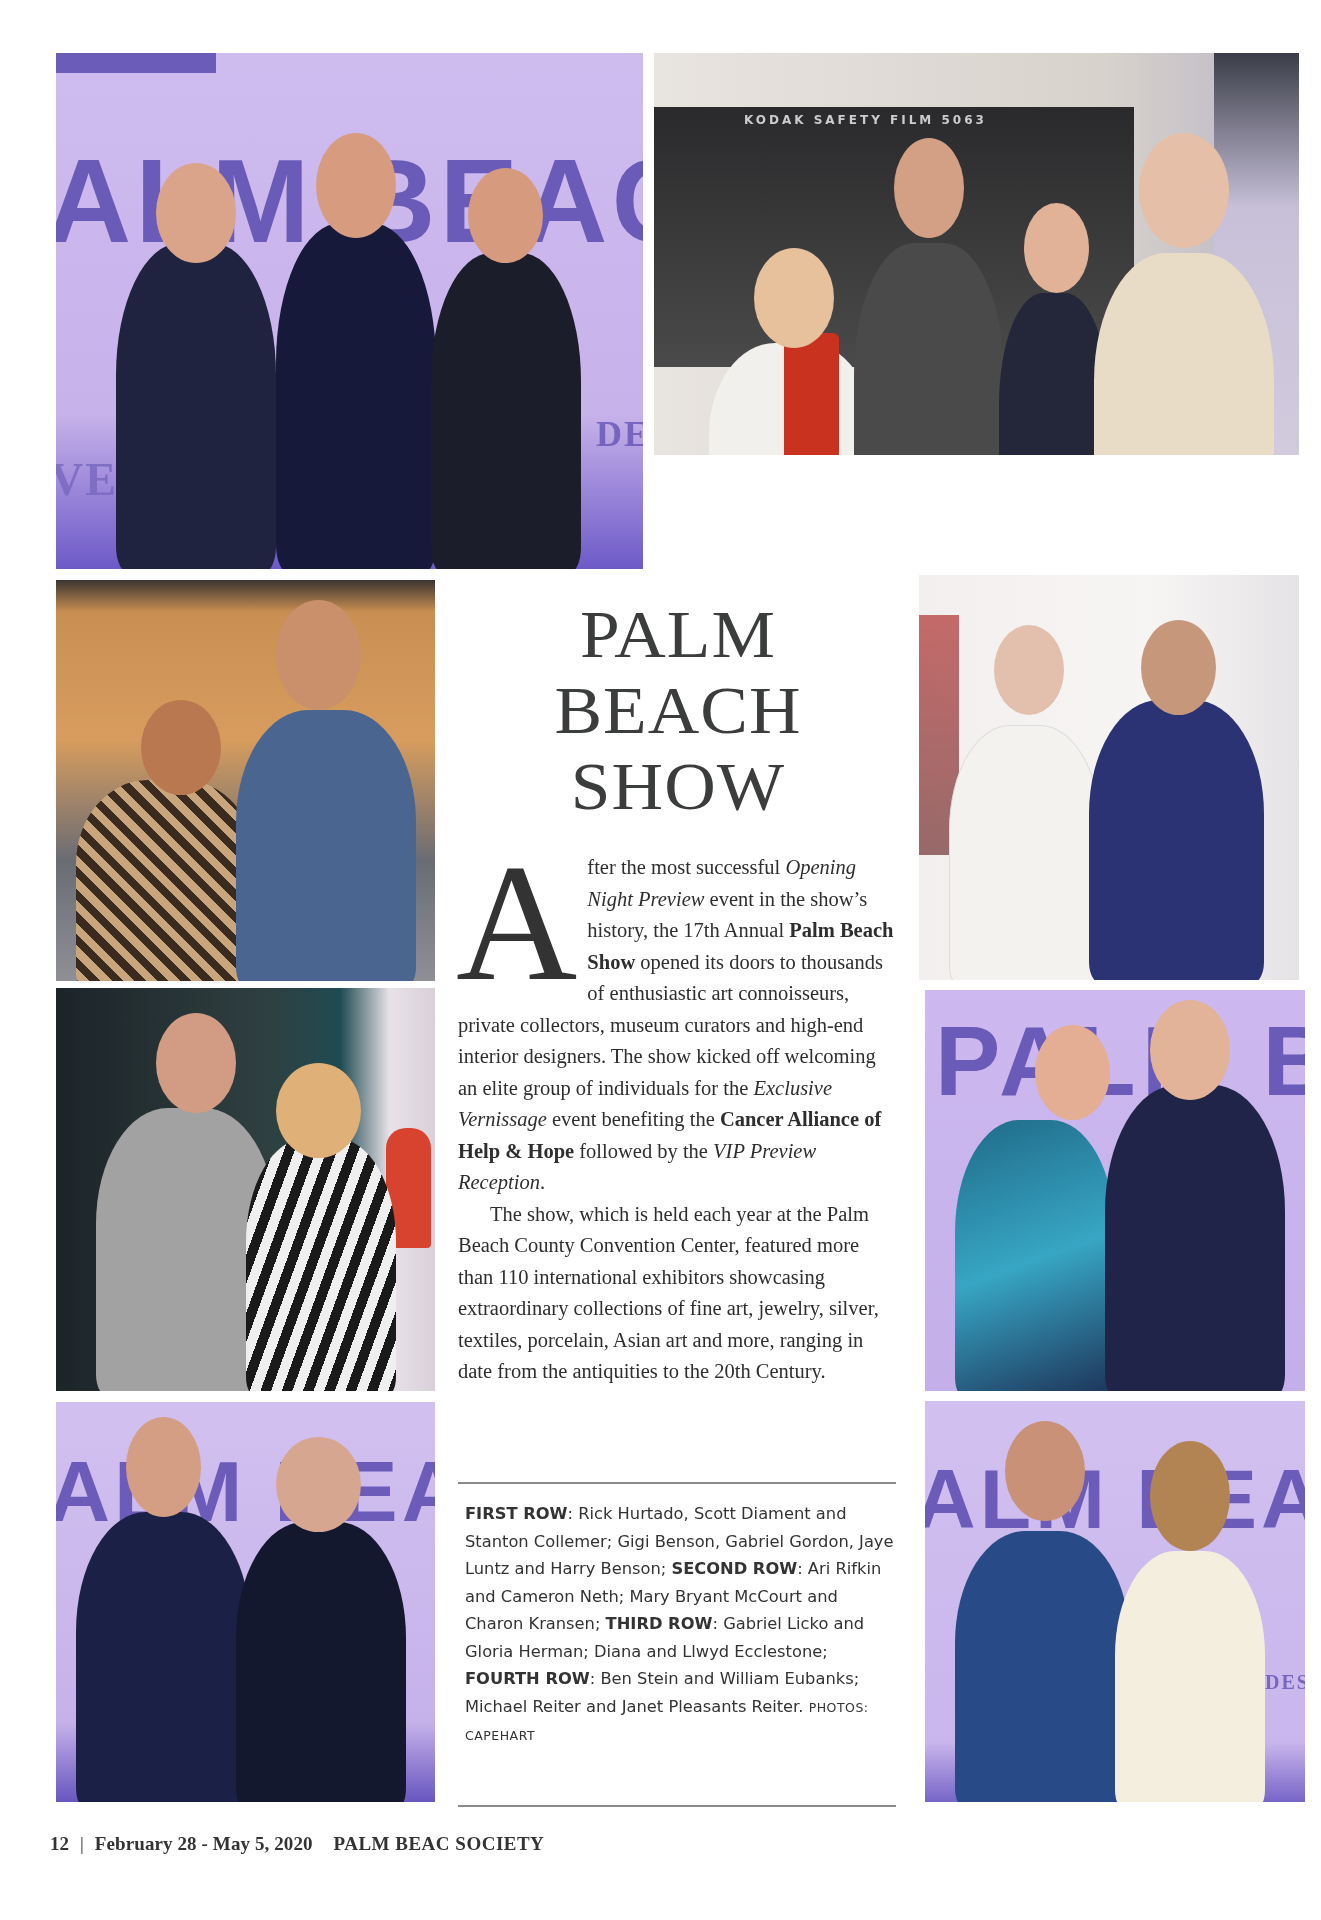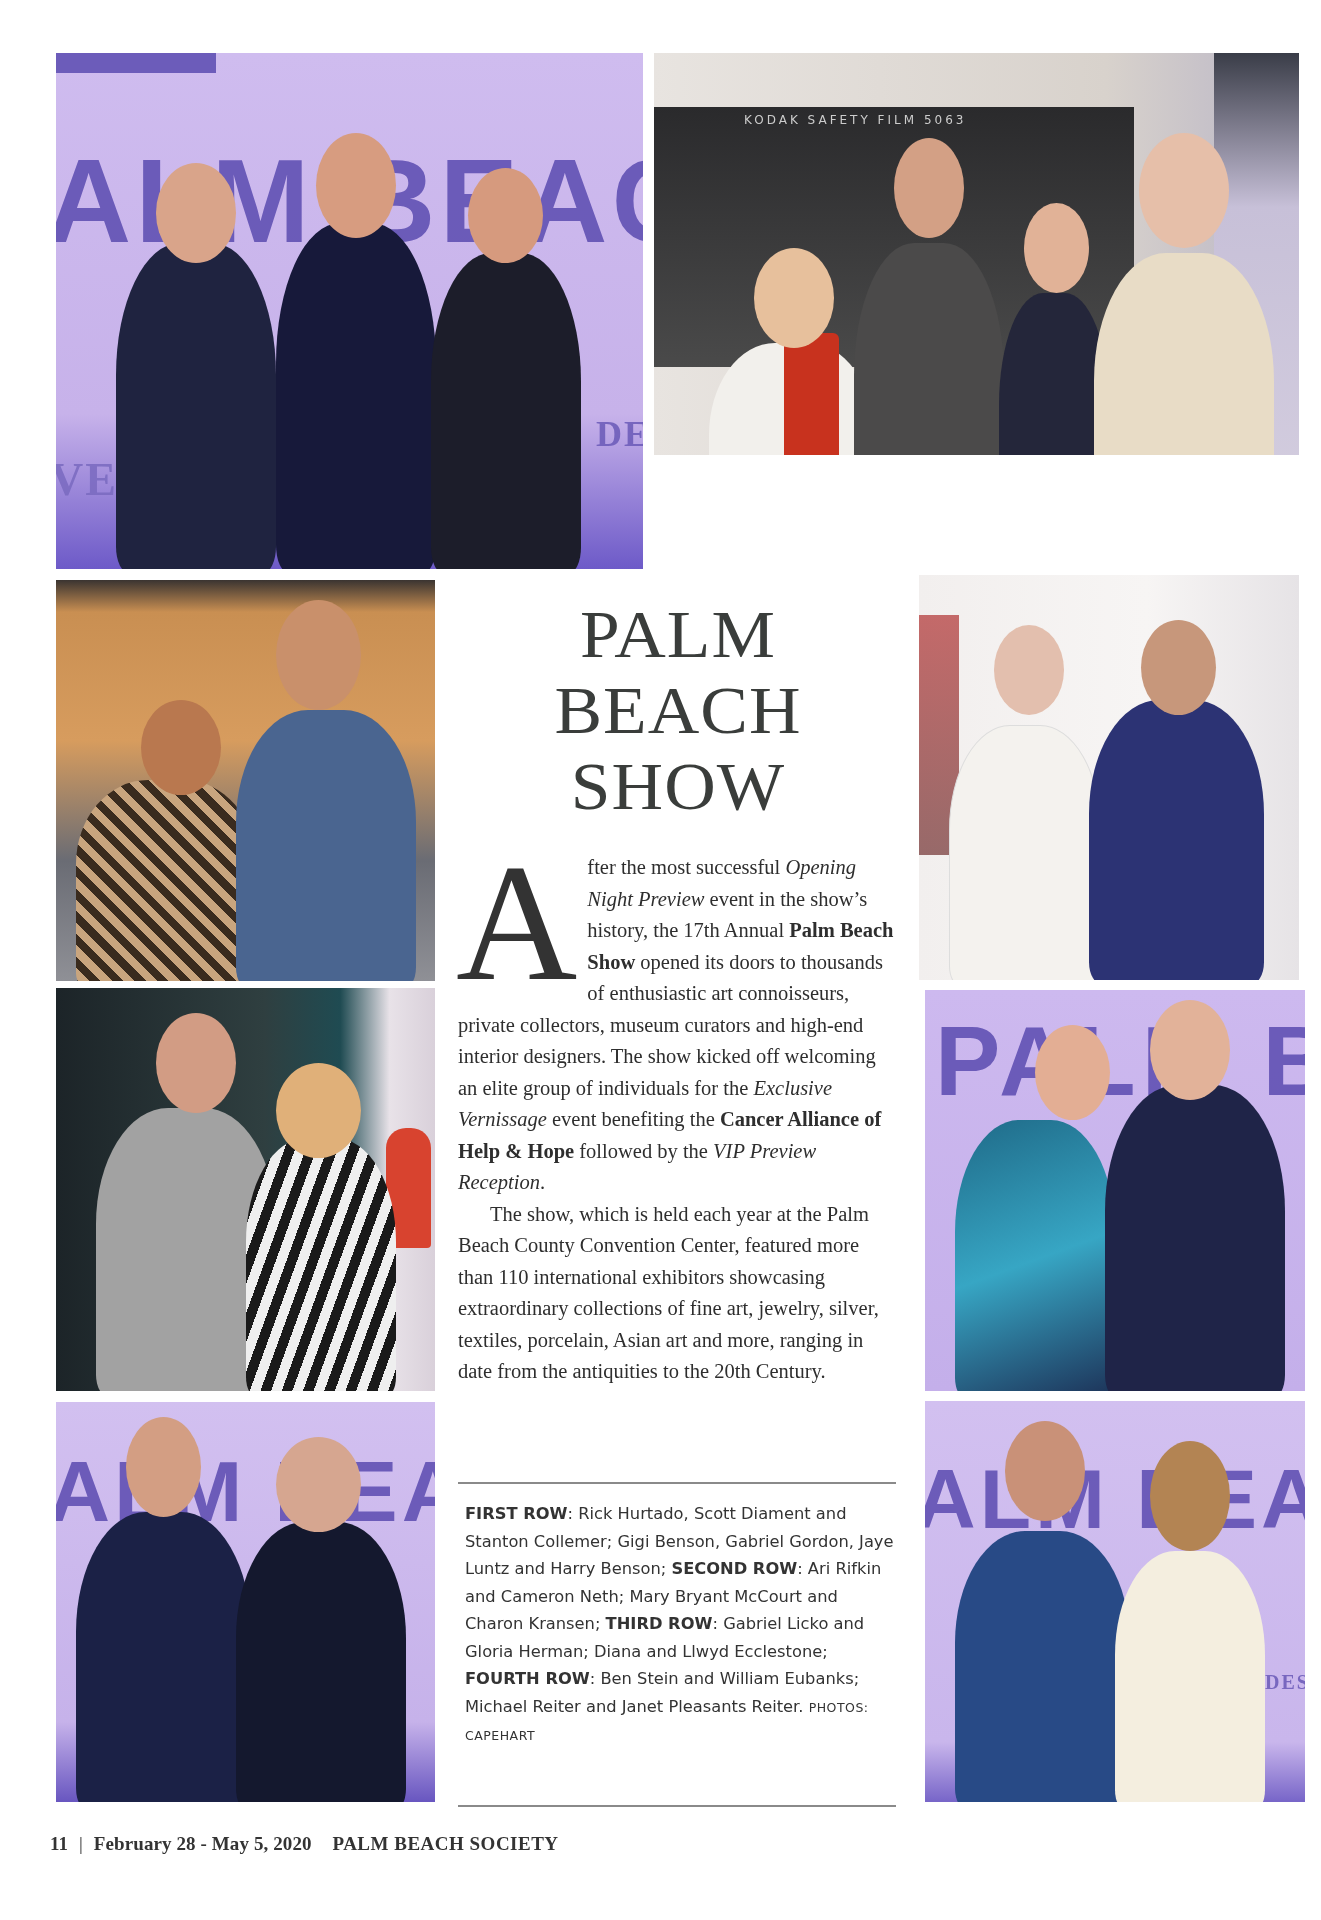--- a/index.html
+++ b/index.html
@@ -40,21 +40,21 @@
   <div class="bd" style="left:-6px; top:400px; font-size:46px; color:#7a6ac0; font-family:'Liberation Serif',serif;">VELR</div>
   <div style="position:absolute;left:0;top:0;width:160px;height:20px;background:#5b4bb0;opacity:.85;"></div>
   <div class="fig" style="left:60px;top:190px;width:160px;height:330px;background:#1f2340;"></div>
   <div class="head" style="left:100px;top:110px;width:80px;height:100px;background:#d9a48a;"></div>
   <div class="fig" style="left:220px;top:170px;width:160px;height:350px;background:#17193a;"></div>
   <div class="head" style="left:260px;top:80px;width:80px;height:105px;background:#d79c80;"></div>
   <div class="fig" style="left:375px;top:200px;width:150px;height:320px;background:#1c1d2a;"></div>
   <div class="head" style="left:412px;top:115px;width:75px;height:95px;background:#d69a7e;"></div>
 </div>
 
-<div class="photo" style="left:654px; top:53px; width:645px; height:402px; background:linear-gradient(90deg,#e8e4e0 0%,#d8d2cc 70%,#b8b4c6 100%);" title="Gigi Benson, Gabriel Gordon, Jaye Luntz and Harry Benson">
+<div class="photo" style="left:654px; top:53px; width:645px; height:402px; background:linear-gradient(90deg,#e8e4e0 0%,#d8d2cc 70%,#b8b4c6 100%);font-weight:bold;" title="Gigi Benson, Gabriel Gordon, Jaye Luntz and Harry Benson">
   <div style="position:absolute;left:0;top:54px;width:480px;height:260px;background:linear-gradient(180deg,#2a2a2c,#4a4a4a);"></div>
   <div style="position:absolute;left:90px;top:60px;color:#ccc;font-family:'DejaVu Sans',sans-serif;font-size:12px;letter-spacing:3px;">KODAK SAFETY FILM 5063</div>
   <div style="position:absolute;left:560px;top:0;width:85px;height:514px;background:linear-gradient(180deg,#3a3d48 0%,#c7c0d8 30%,#d6d0e0 100%);"></div>
   <div class="fig" style="left:55px;top:290px;width:165px;height:230px;background:#f2f0ec;"></div>
   <div class="fig" style="left:130px;top:280px;width:55px;height:200px;background:#c8321e;border-radius:6px;"></div>
   <div class="head" style="left:100px;top:195px;width:80px;height:100px;background:#e7c09c;"></div>
   <div class="fig" style="left:200px;top:190px;width:150px;height:330px;background:#4b4a4a;"></div>
   <div class="head" style="left:240px;top:85px;width:70px;height:100px;background:#d3a085;"></div>
   <div class="fig" style="left:345px;top:240px;width:110px;height:280px;background:#24263a;"></div>
   <div class="head" style="left:370px;top:150px;width:65px;height:90px;background:#e1b297;"></div>
@@ -122,17 +122,17 @@
   <p class="indent">The show, which is held each year at the Palm Beach County Convention Center, featured more than 110 international exhibitors showcasing extraordinary collections of fine art, jewelry, silver, textiles, porcelain, Asian art and more, ranging in date from the antiquities to the 20th Century.</p>
 </div>
 
 <div class="rule" style="top:1482px;"></div>
 
 <div class="captions" id="captions"><b>FIRST ROW</b><span>: Rick Hurtado, Scott Diament and Stanton Collemer; Gigi Benson, Gabriel Gordon, Jaye Luntz and Harry Benson; </span><b>SECOND ROW</b><span>: Ari Rifkin and Cameron Neth; Mary Bryant McCourt and Charon Kransen; </span><b>THIRD ROW</b><span>: Gabriel Licko and Gloria Herman; Diana and Llwyd Ecclestone; </span><b>FOURTH ROW</b><span>: Ben Stein and William Eubanks; Michael Reiter and Janet Pleasants Reiter. </span><span class="credit">PHOTOS: CAPEHART</span></div>
 
 <div class="rule" style="top:1805px;"></div>
 
 <div class="footer">
-  <span>11</span>
+  <span>12</span>
   <span style="font-weight:normal;">|</span>
   <span>February 28 - May 5, 2020</span>
-  <span class="pub">PALM BEACH SOCIETY</span>
+  <span class="pub">PALM BEAC SOCIETY</span>
 </div>
 
 </body></html>

